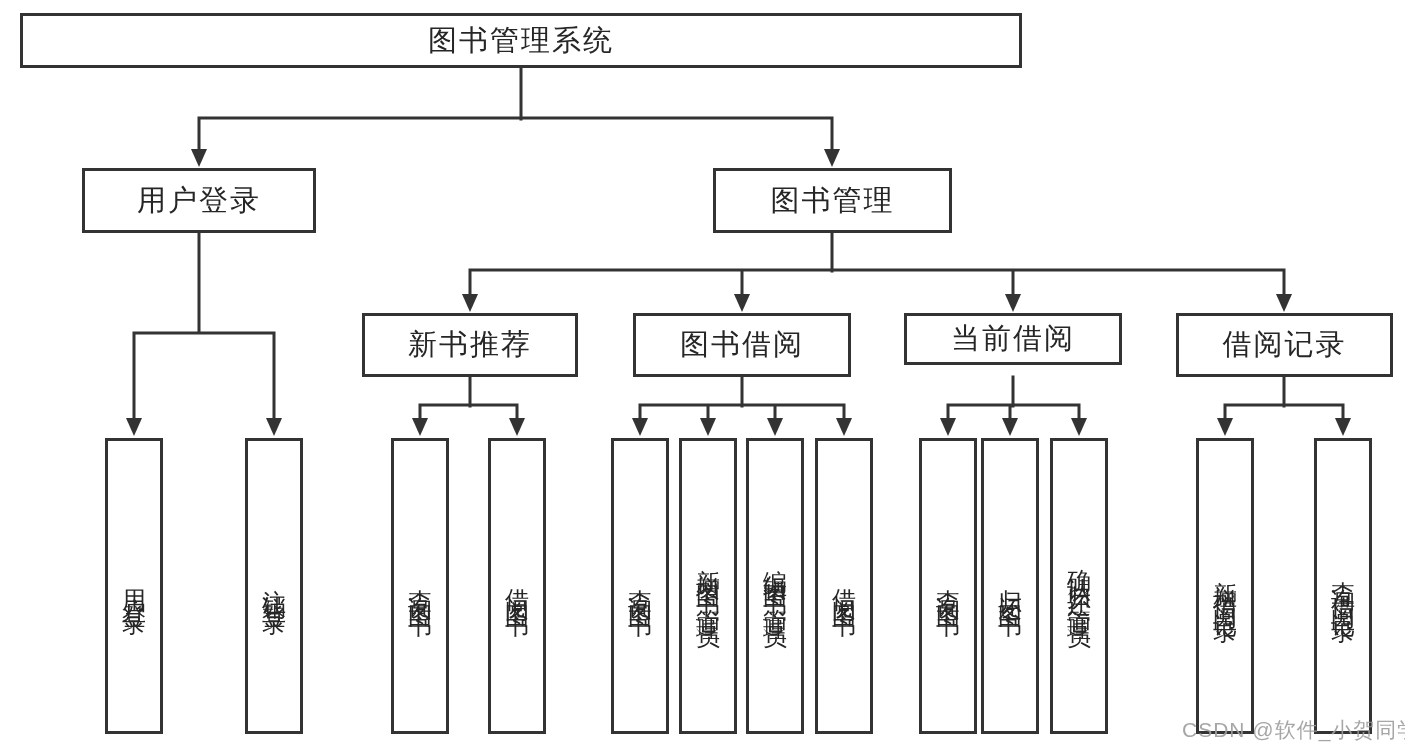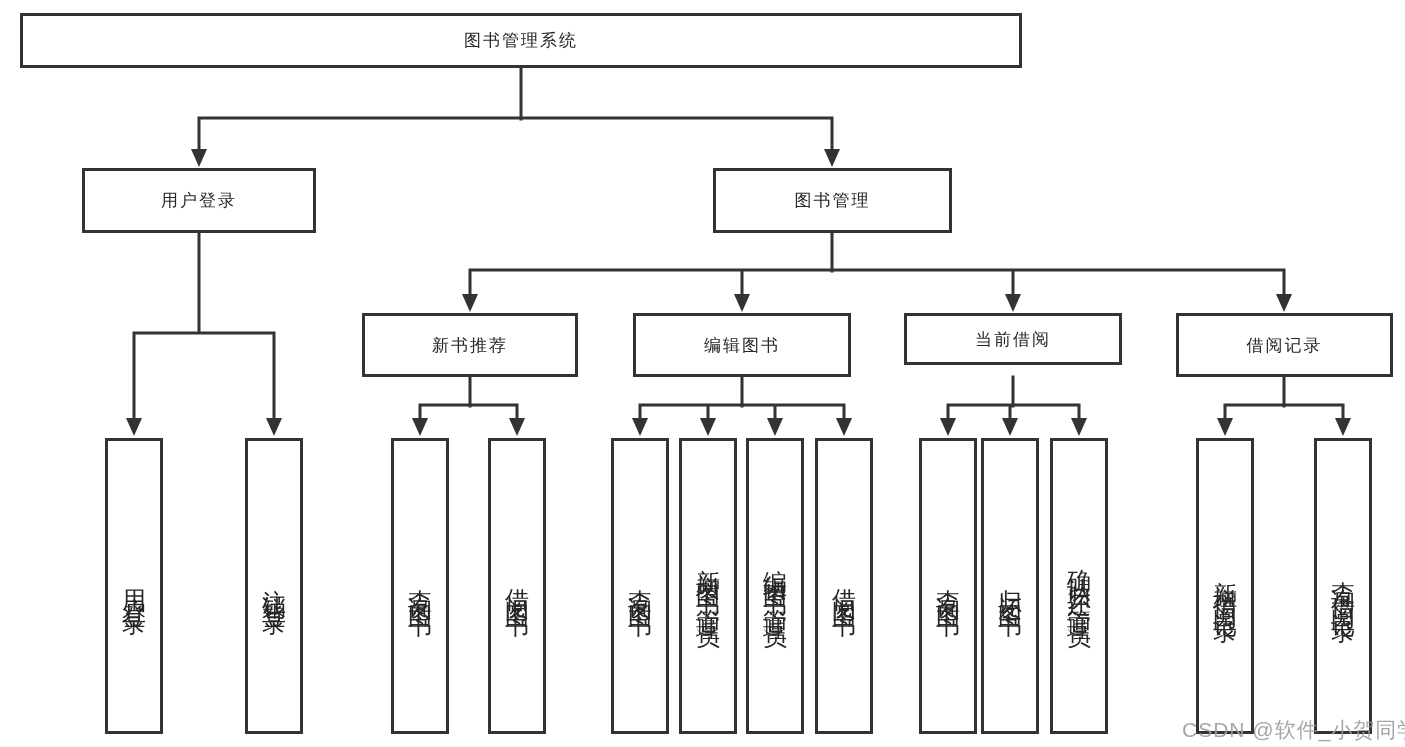--- a/index.html
+++ b/index.html
@@ -14,21 +14,21 @@
   .wires { position: absolute; left: 0; top: 0; }
   .box {
     position: absolute;
     box-sizing: border-box;
     border: 3px solid #333333;
     background: #ffffff;
     display: flex;
     align-items: center;
     justify-content: center;
     color: #262626;
-    font-size: 17px;
+    font-size: 29px;
     letter-spacing: 2px;
     white-space: nowrap;
   }
   .box.v {
     writing-mode: vertical-rl;
     text-orientation: mixed;
     font-size: 24px;
     letter-spacing: 8px;
     white-space: normal;
   }
@@ -113,21 +113,21 @@
     <span>用户登录</span>
   </div>
   <div class="box" style="left:713px; top:168px; width:239px; height:65px">
     <span>图书管理</span>
   </div>
 
   <div class="box" style="left:362px; top:313px; width:216px; height:64px">
     <span>新书推荐</span>
   </div>
   <div class="box" style="left:633px; top:313px; width:218px; height:64px">
-    <span>编辑图书</span>
+    <span>图书借阅</span>
   </div>
   <div class="box" style="left:904px; top:313px; width:218px; height:52px">
     <span>当前借阅</span>
   </div>
   <div class="box" style="left:1176px; top:313px; width:217px; height:64px">
     <span>借阅记录</span>
   </div>
 
   <div class="box v" style="left:105px; top:438px; width:58px; height:296px">
     <span>用户登录</span>

